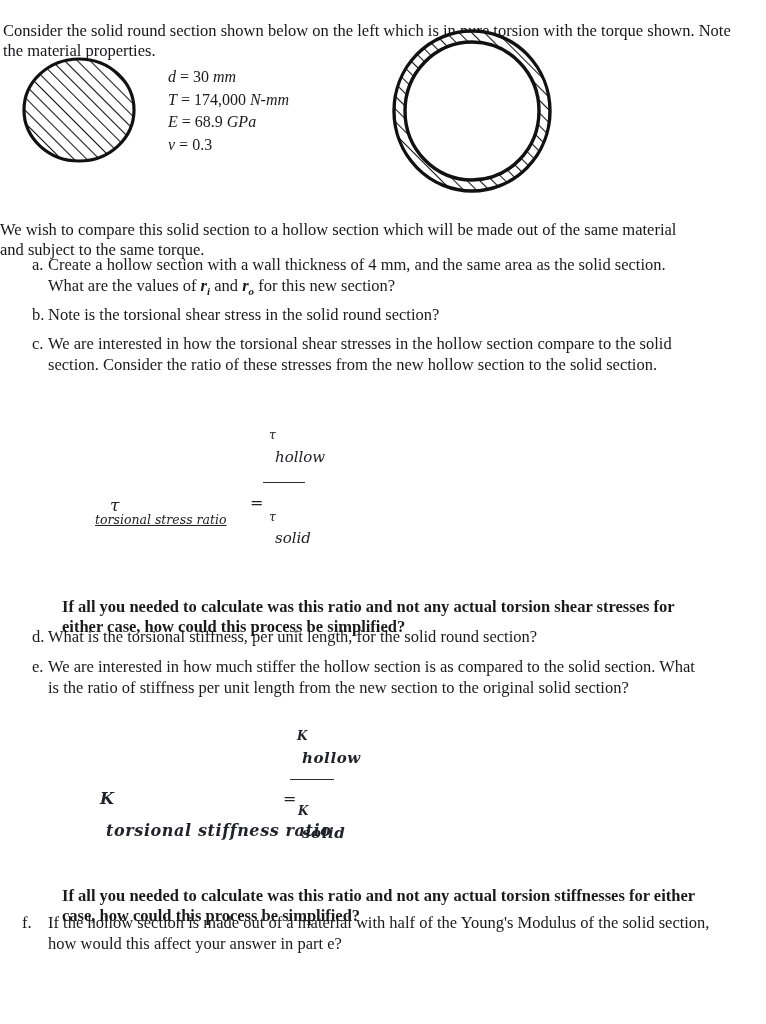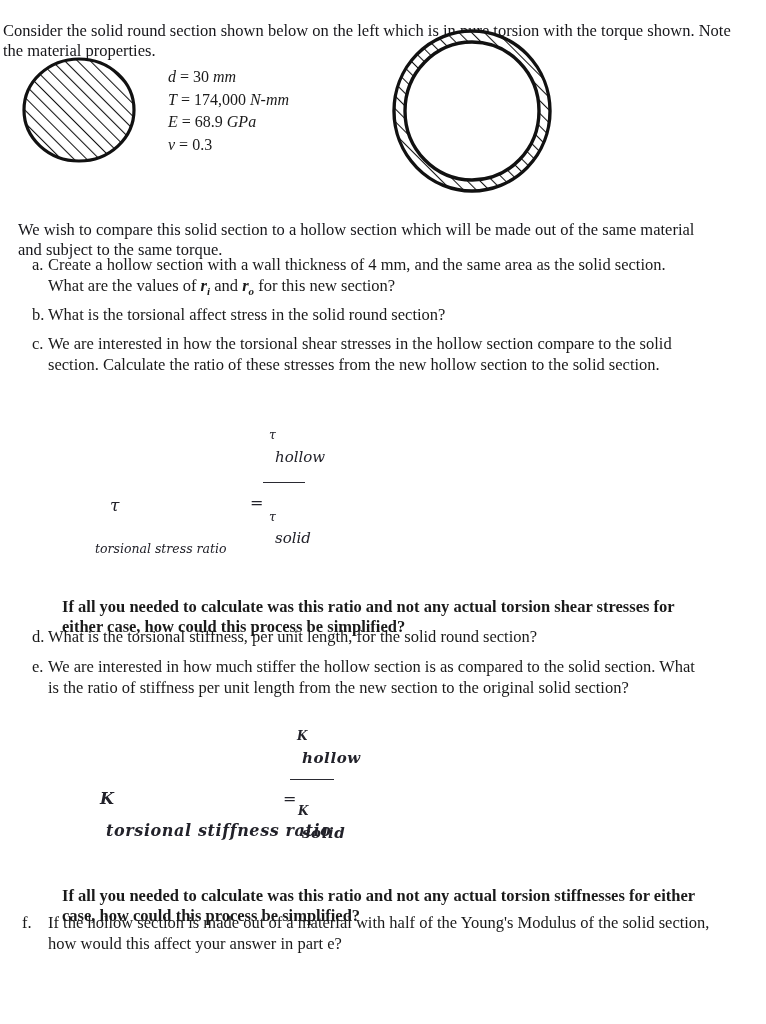--- a/index.html
+++ b/index.html
@@ -28,21 +28,21 @@
     font-size: 16.5px;
     line-height: 20.5px;
     color: #16161a;
   }
   #intro-para {
     left: 3px;
     top: 4px;
     width: 740px;
   }
   #compare-para {
-    left: 18px;
+    left: 0;
     top: 203px;
     width: 700px;
   }
 
   
   #solid-figure {
     position: absolute;
     left: 20px;
     top: 55px;
     width: 118px;
@@ -153,21 +153,21 @@
     font-size: 15px;
     white-space: nowrap;
   }
   .eq-bar {
     position: absolute;
     border-top: 1.6px solid #2a2a32;
   }
 
   
   #eq-stress .eq-lhs-sym   { left: 15px;  top: 70px; }
-  #eq-stress .eq-lhs-label { left: 0px;   top: 116px; }
+  #eq-stress .eq-lhs-label { left: 0px;   top: 87px; text-decoration: underline; }
   #eq-stress .eq-equals    { left: 155px; top: 68px; }
   #eq-stress .eq-num-sym   { left: 174px; top: 2px; }
   #eq-stress .eq-num-label { left: 180px; top: 23px; }
   #eq-stress .eq-bar       { left: 168px; top: 57px; width: 42px; }
   #eq-stress .eq-den-sym   { left: 174px; top: 84px; }
   #eq-stress .eq-den-label { left: 180px; top: 104px; }
 
   
   #eq-stiffness .eq-lhs-sym,
   #eq-stiffness .eq-num-sym,
@@ -263,26 +263,26 @@
 
   <p class="para" id="compare-para">We wish to compare this solid section to a hollow section which will be made out of the same material and subject to the same torque.</p>
 
   <div class="list-item" id="item-a">
     <span class="marker">a.</span>
     <span class="item-body"><span>Create a hollow section with a wall thickness of 4 mm, and the same area as the solid section. What are the values of </span><span class="sym-var" style="font-style:italic;font-weight:bold">r</span><sub class="subscript-small">i</sub><span> and </span><span class="sym-var" style="font-style:italic;font-weight:bold">r</span><sub class="subscript-small">o</sub><span> for this new section?</span></span>
   </div>
 
   <div class="list-item" id="item-b">
     <span class="marker">b.</span>
-    <span class="item-body">What is the torsional affect stress in the solid round section?</span>
+    <span class="item-body">Note is the torsional shear stress in the solid round section?</span>
   </div>
 
   <div class="list-item" id="item-c">
     <span class="marker">c.</span>
-    <span class="item-body">We are interested in how the torsional shear stresses in the hollow section compare to the solid section. Calculate the ratio of these stresses from the new hollow section to the solid section.</span>
+    <span class="item-body">We are interested in how the torsional shear stresses in the hollow section compare to the solid section. Consider the ratio of these stresses from the new hollow section to the solid section.</span>
   </div>
 
   <div class="equation" id="eq-stress">
     <span class="eq-lhs-sym">τ</span>
     <span class="eq-lhs-label">torsional stress ratio</span>
     <span class="eq-equals">=</span>
     <span class="eq-num-sym">τ</span>
     <span class="eq-num-label">hollow</span>
     <span class="eq-bar"></span>
     <span class="eq-den-sym">τ</span>

